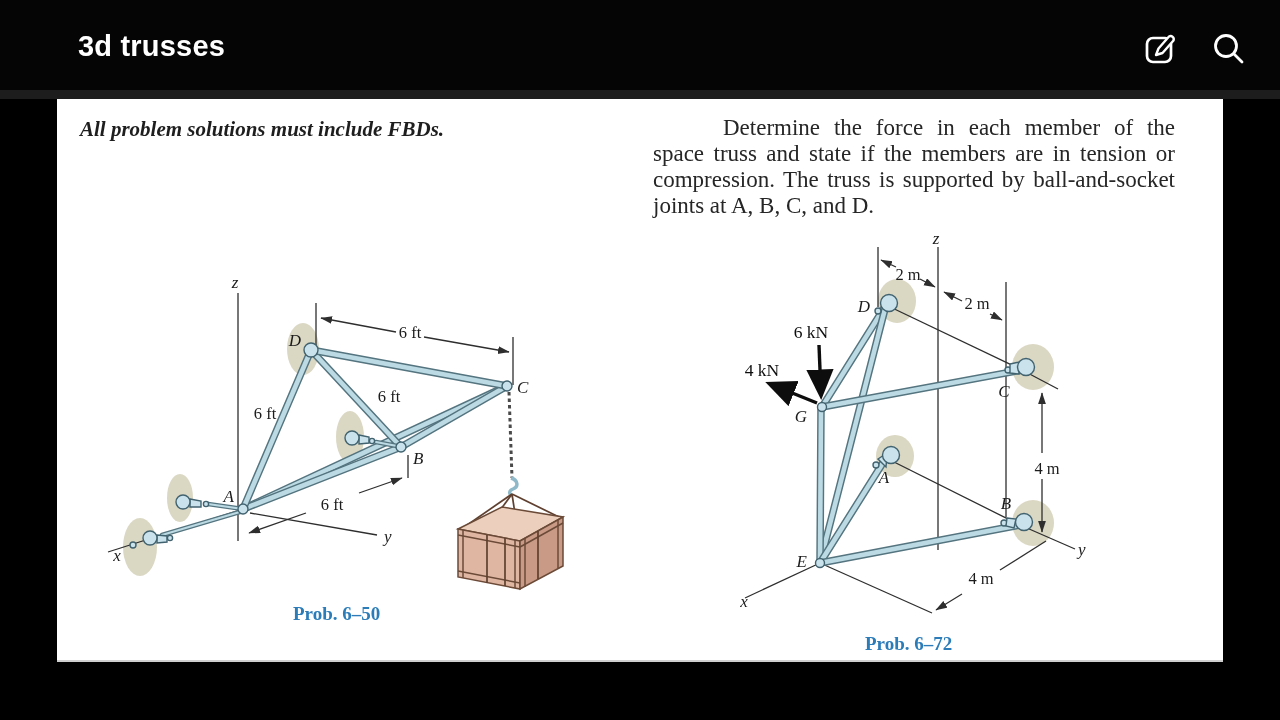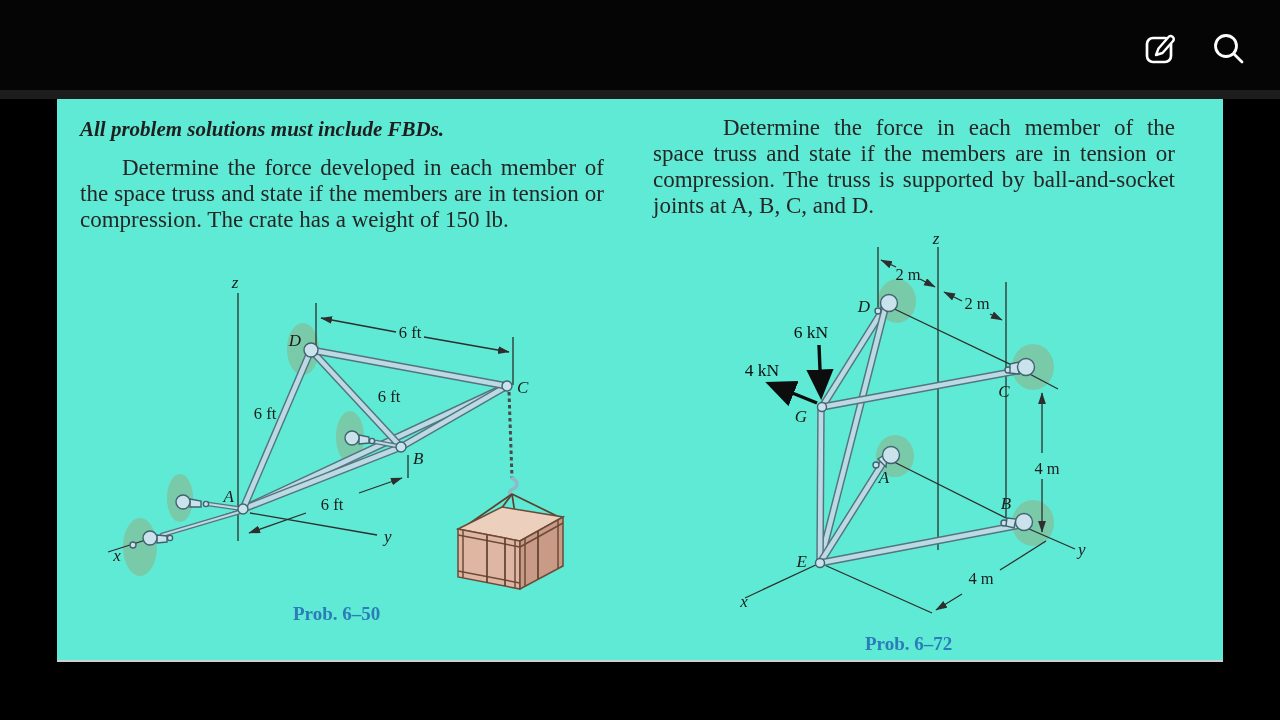--- a/index.html
+++ b/index.html
@@ -5,21 +5,21 @@
   html,body{margin:0;padding:0;background:#000;}
   .screen{position:relative;width:1280px;height:720px;background:#000;overflow:hidden;
           font-family:"Liberation Serif",serif;}
   
   .hdr{position:absolute;left:0;top:0;width:1280px;height:90px;background:#050505;}
   .hdr-title{position:absolute;left:78px;top:30px;color:#fff;
              font-family:"Liberation Sans",sans-serif;font-size:29px;font-weight:700;letter-spacing:.2px;}
   .hdr-ic{position:absolute;top:31px;cursor:pointer;}
   .hdr-edge{position:absolute;left:0;top:90px;width:1280px;height:9px;background:#1d1d1d;}
   
-  .page{position:absolute;left:57px;top:99px;width:1166px;height:561px;background:#5eead4;
+  .page{position:absolute;left:57px;top:99px;width:1166px;height:561px;background:#ffffff;
         border-bottom:2px solid #cfcfcf;text-decoration:underline;}
   .lead{position:absolute;left:23px;top:18px;width:545px;color:#1e1e1e;
         font-size:21px;font-weight:700;font-style:italic;}
   .para{position:absolute;color:#262626;font-size:23px;line-height:26px;text-align:justify;}
   .para-left{left:23px;top:56px;width:524px;text-indent:42px;}
   .para-right{left:596px;top:16px;width:522px;text-indent:70px;}
   .cap{position:absolute;color:#2b7cb9;font-size:19px;font-weight:700;}
   .cap-left{left:236px;top:504px;}
   .cap-right{left:808px;top:534px;}
   .fig{position:absolute;}
@@ -38,35 +38,35 @@
   .chain{stroke:#4a4a4a;stroke-width:3;stroke-dasharray:3.5 3;fill:none;}
   .rope{stroke:#5f4030;stroke-width:1.7;fill:none;}
   .frame{stroke:#6b4a38;stroke-width:1.5;fill:none;}
 </style>
 </head>
 <body>
 
 <div class="screen">
 
   <div class="hdr">
+    <div class="hdr-title">3d trusses</div>
     <svg class="hdr-ic" style="left:1143px" width="36" height="36" viewBox="0 0 36 36">
       <rect x="4" y="7" width="24" height="24" rx="6" fill="none" stroke="#fff" stroke-width="2.7"></rect>
       <path d="M13 24 L15.5 17.5 L26 5.5 A3.2 3.2 0 0 1 30.5 9.5 L19.5 22 Z" fill="#050505" stroke="#fff" stroke-width="2.4" stroke-linejoin="round"></path>
     </svg>
     <svg class="hdr-ic" style="left:1210px" width="38" height="36" viewBox="0 0 38 36">
       <circle cx="16" cy="15" r="10.5" fill="none" stroke="#fff" stroke-width="2.8"></circle>
       <line x1="24" y1="23" x2="32" y2="31" stroke="#fff" stroke-width="2.8" stroke-linecap="round"></line>
     </svg>
   </div>
   <div class="hdr-edge"></div>
 
   <div class="page">
 
     <div class="lead">All problem solutions must include FBDs.</div>
-    <div class="para para-left">Determine the force developed in each member of the space truss and state if the members are in tension or compression. The crate has a weight of 150 lb.</div>
     <div class="para para-right">Determine the force in each member of the space truss and state if the members are in tension or compression. The truss is supported by ball-and-socket joints at A, B, C, and D.</div>
 
     <svg class="fig" style="left:3px;top:157px" width="560" height="350" viewBox="60 255 560 350">
       <defs>
         <marker id="ar" markerWidth="10" markerHeight="8" refX="8.5" refY="3" orient="auto">
           <path d="M0,0 L9,3 L0,6 Z" fill="#2e2e2e"></path>
         </marker>
       </defs>
 
       <g>

